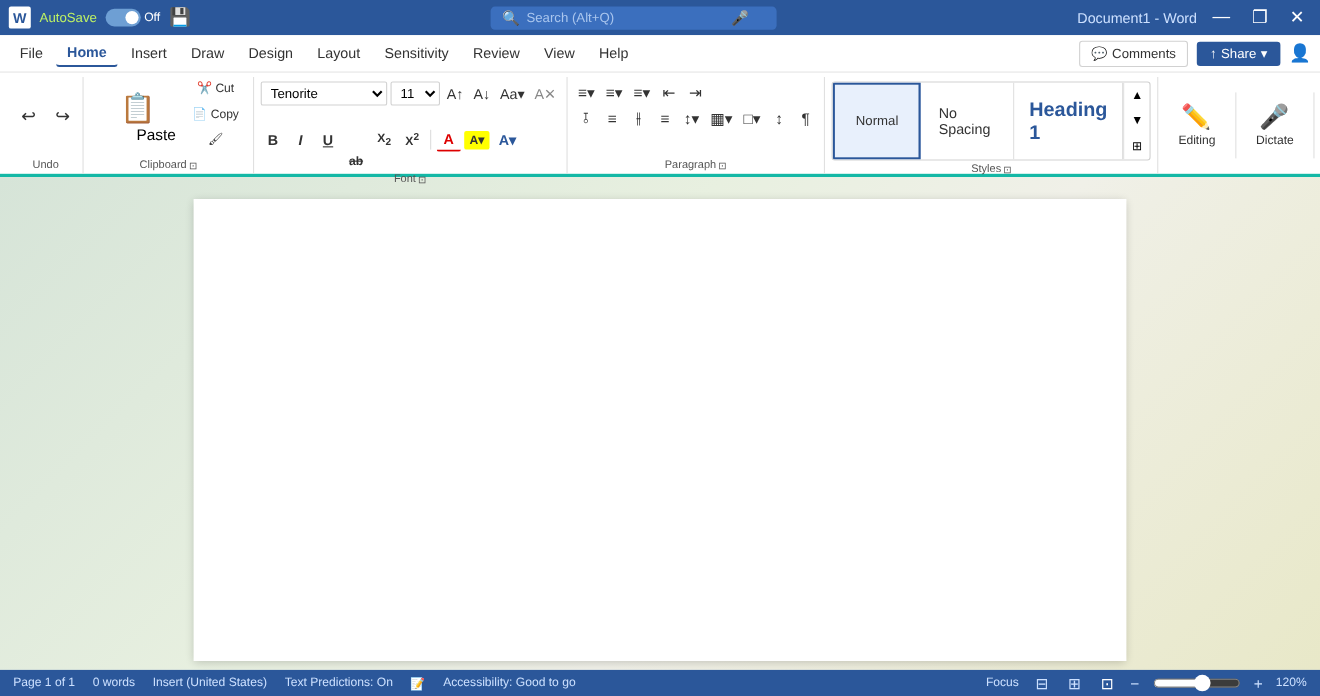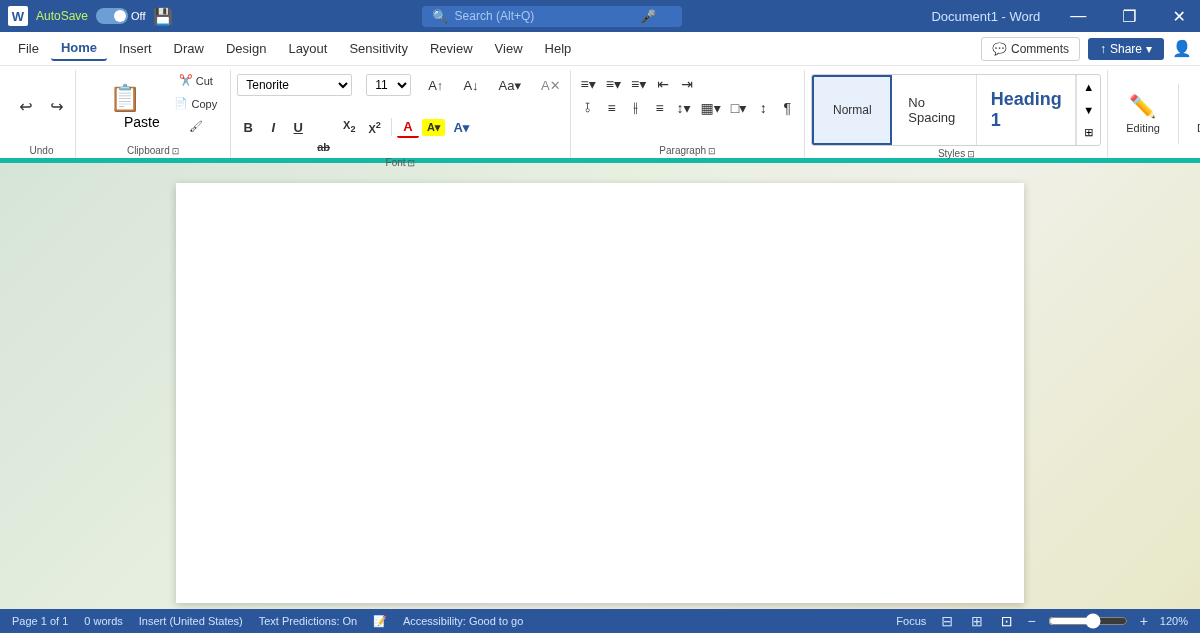--- a/index.html
+++ b/index.html
@@ -28,25 +28,25 @@
       display: flex; align-items: center;
       background: #3b6fbe;
       border-radius: 4px;
       padding: 3px 10px;
       gap: 6px;
       width: 260px;
       margin: 0 auto;
     }
     .search-bar input { background: transparent; border: none; outline: none; color: white; font-size: 12px; width: 180px; }
     .search-bar input::placeholder { color: #aac6ee; }
-    .title-bar-right { display: flex; align-items: center; gap: 24px; margin-left: auto; }
+    .title-bar-right { display: flex; align-items: center; gap: 8px; margin-left: auto; }
     .title-btn { background: none; border: none; color: white; font-size: 16px; cursor: pointer; padding: 2px 6px; }
 
     
-    .ribbon { background: #fff; border-bottom: 5px solid #14b8a6; flex-shrink: 0; }
+    .ribbon { background: #fff; border-bottom: 3px solid #14b8a6; flex-shrink: 0; }
 
     
     .menu-bar {
       display: flex; align-items: center; height: 34px; padding: 0 8px; gap: 2px;
       border-bottom: 1px solid #e5e5e5;
     }
     .menu-item { padding: 4px 10px; cursor: pointer; border-radius: 3px; font-size: 13px; color: #333; }
     .menu-item.active { color: #2b579a; border-bottom: 2px solid #2b579a; font-weight: 600; }
     .menu-right { margin-left: auto; display: flex; align-items: center; gap: 8px; }
     .comments-btn {
@@ -86,21 +86,21 @@
 
     
     .clipboard-content { display: flex; align-items: stretch; gap: 2px; }
     .paste-big { display: flex; flex-direction: column; align-items: center; justify-content: center; padding: 4px 8px; border: none; background: none; cursor: pointer; border-radius: 3px; }
     .paste-big .icon { font-size: 28px; }
     .paste-big .label { font-size: 14px; margin-left: 32px; }
     .paste-sub { display: flex; flex-direction: column; gap: 2px; }
 
     
     .font-group-content { display: flex; flex-direction: column; gap: 3px; }
-    .font-row { display: flex; align-items: center; gap: 14px; }
+    .font-row { display: flex; align-items: center; gap: 3px; }
     .font-select {
       border: 1px solid #d1d1d1; border-radius: 2px; padding: 2px 4px;
       font-size: 12px; background: white; width: 115px; cursor: pointer;
     }
     .font-size-select {
       border: 1px solid #d1d1d1; border-radius: 2px; padding: 2px 4px;
       font-size: 12px; background: white; width: 45px; cursor: pointer;
     }
     .small-btn {
       background: none; border: none; cursor: pointer; padding: 2px 3px;

